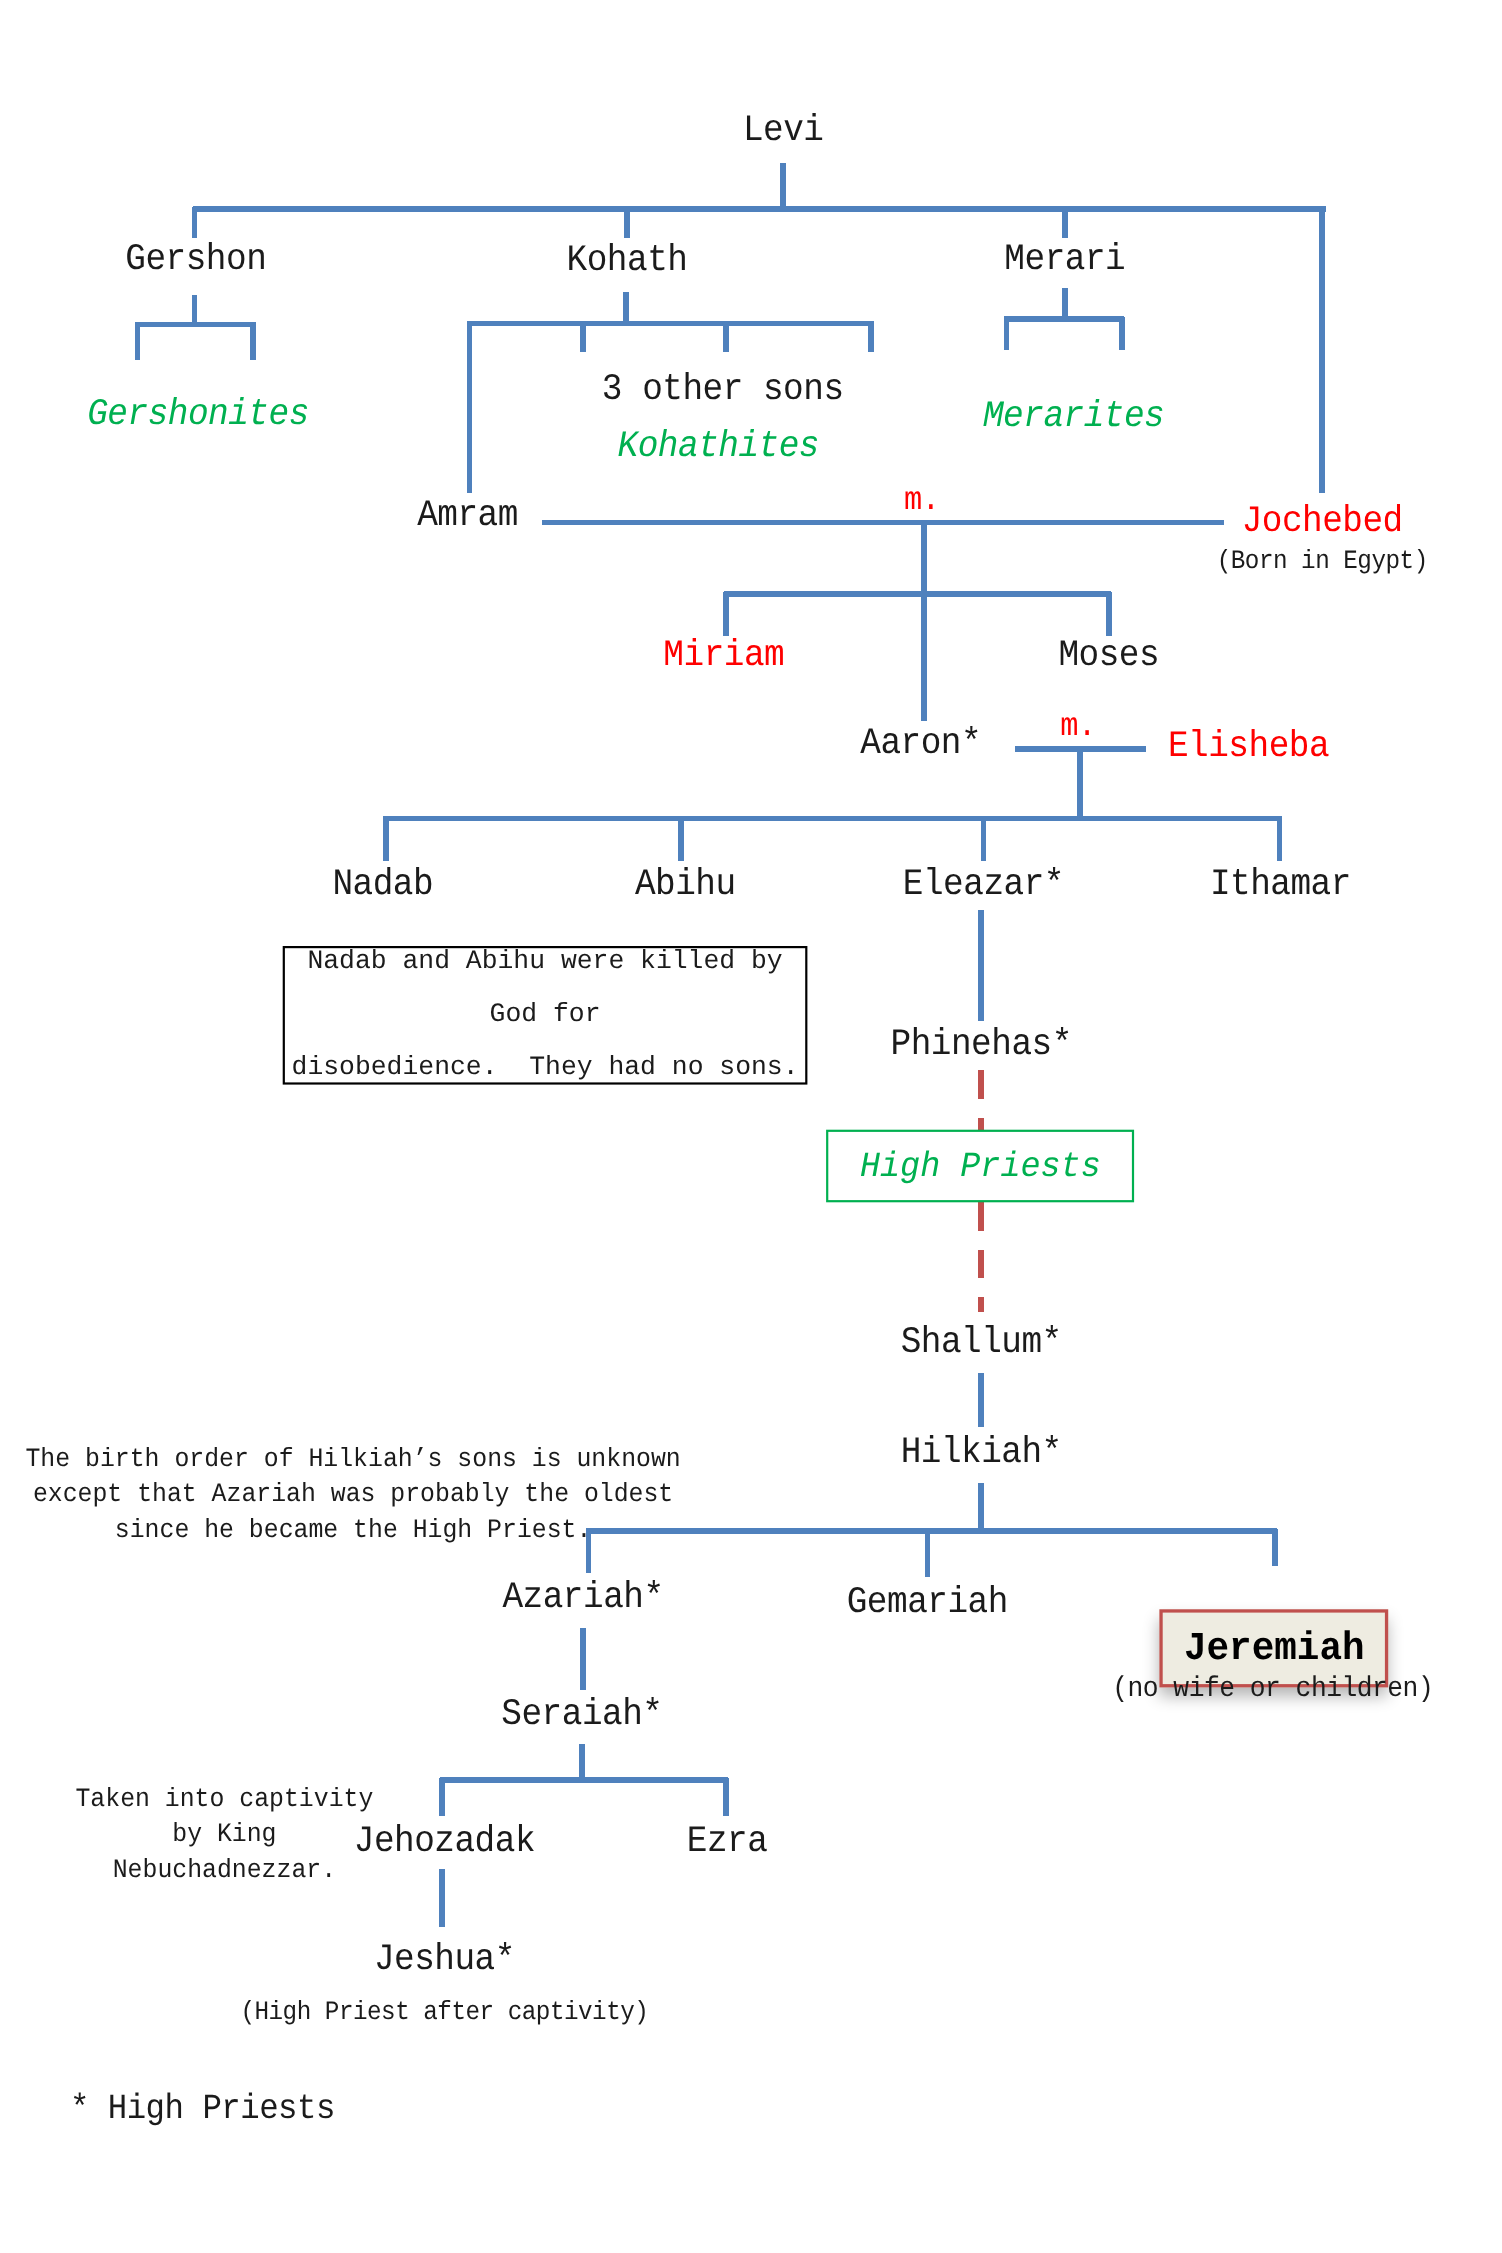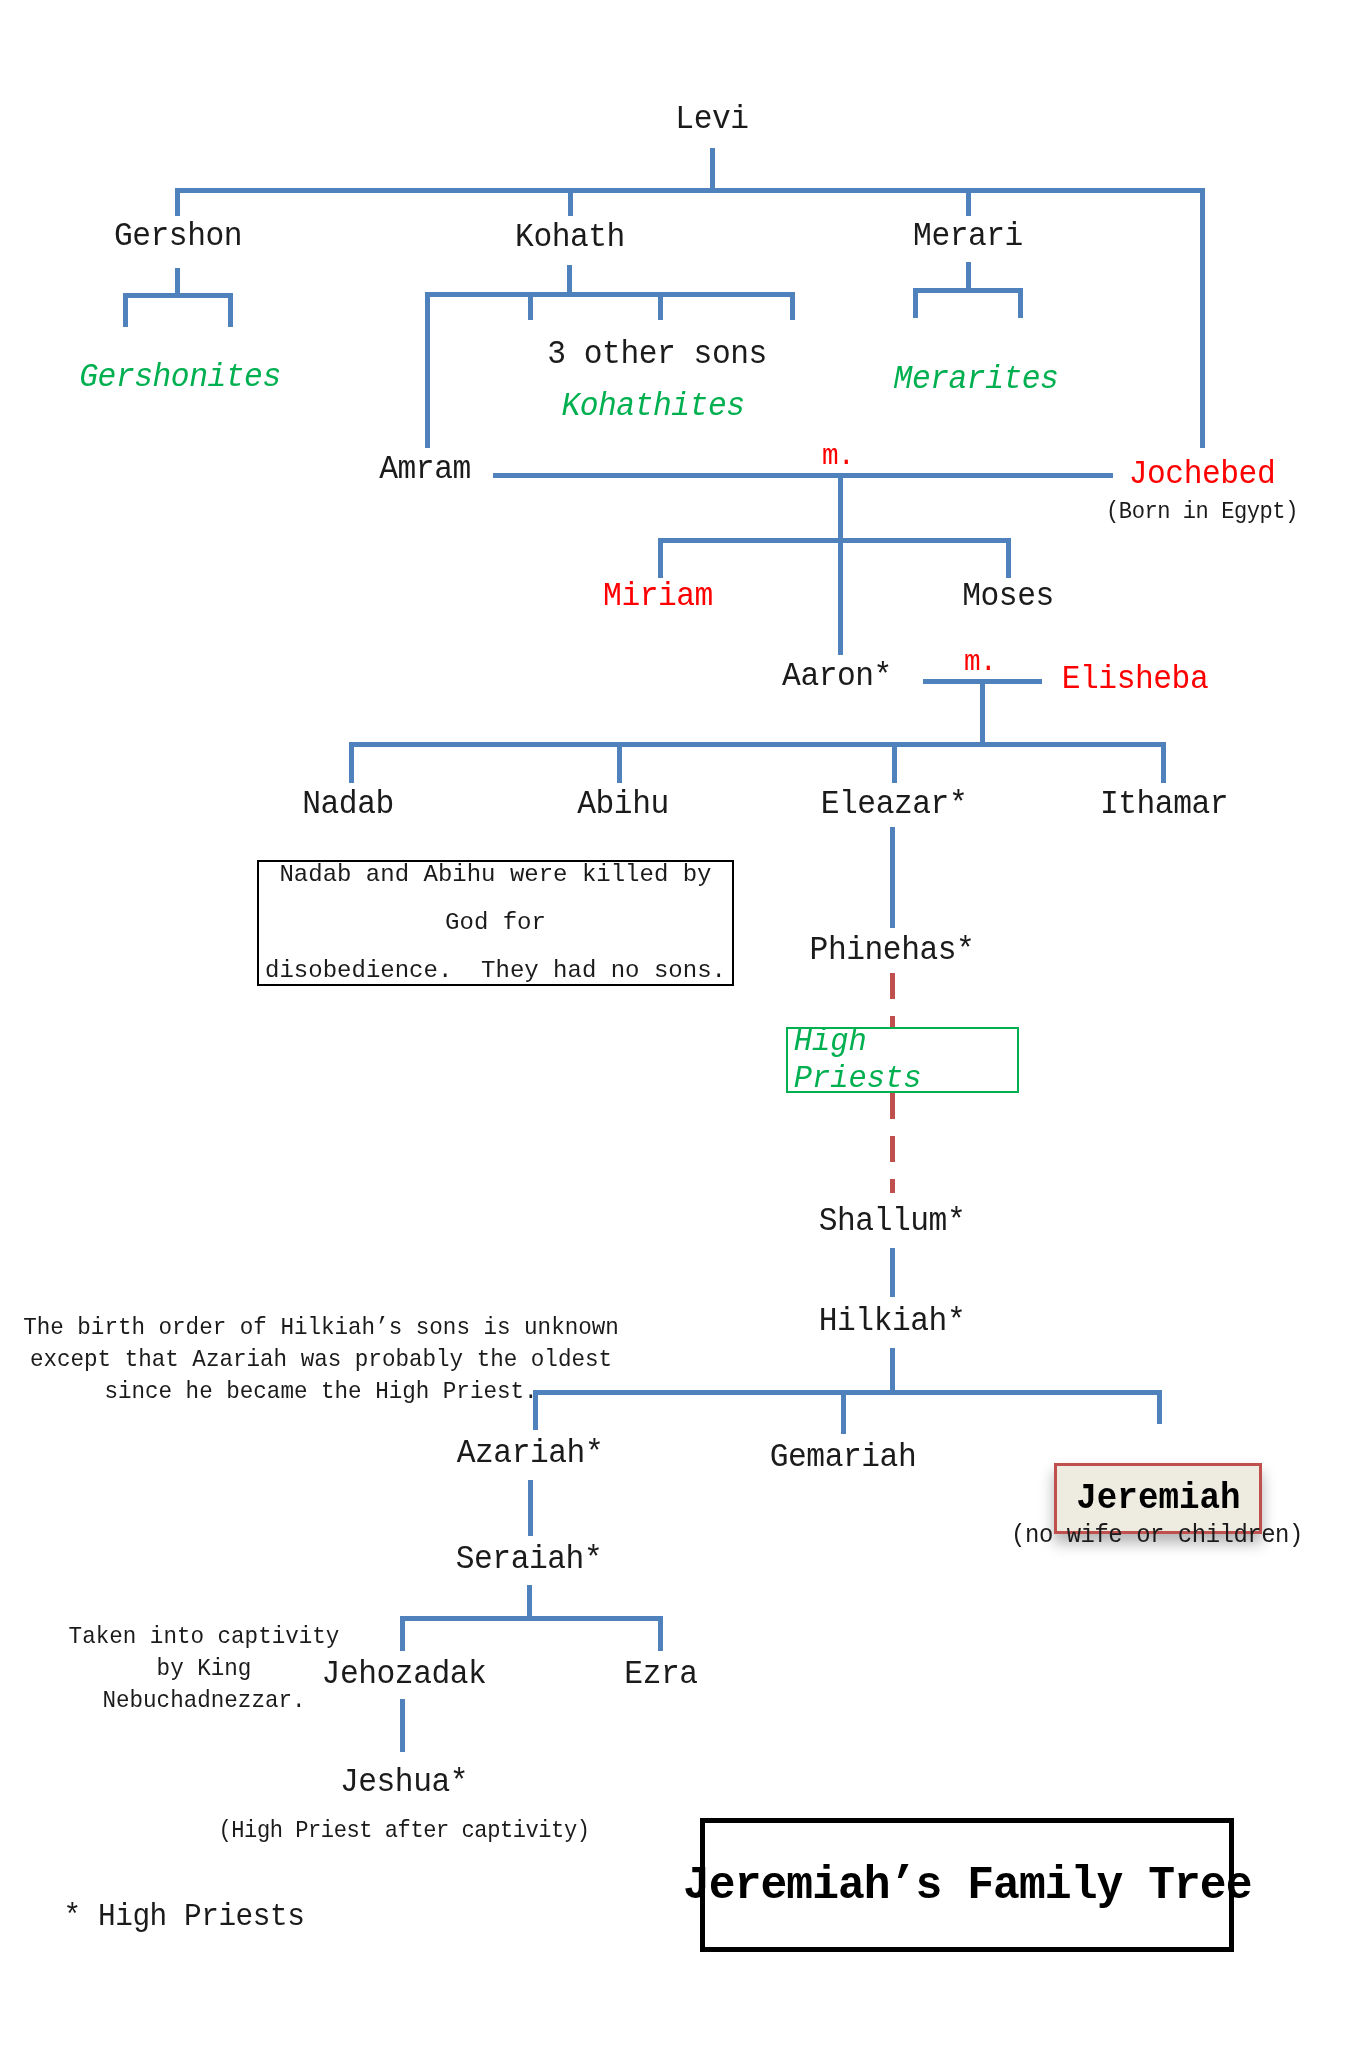--- a/index.html
+++ b/index.html
@@ -19,21 +19,21 @@
   .m{font-size:30px;}
   .cap{font-size:24px;}
   .cap26{font-size:26px;}
   .note{
     position:absolute;transform:translate(-50%,-50%) scaleX(.94);
     font-size:24px;text-align:center;white-space:pre-line;line-height:32px;
   }
   .boxed{position:absolute;display:flex;align-items:center;justify-content:center;box-sizing:border-box;}
   #note-nadab-box{left:257px;top:860px;width:477px;height:126px;border:2px solid #000;
     font-size:24px;line-height:48px;text-align:center;white-space:pre-line;}
-  #high-priests-box{left:786px;top:1027px;width:233px;height:66px;border:2px solid var(--green,#00b050);justify-content:flex-end;}
+  #high-priests-box{left:751px;top:1027px;width:280px;height:66px;border:2px solid var(--green,#00b050);}
   #high-priests-box .t{font-size:32px;font-style:italic;color:var(--green,#00b050);transform:scaleX(.95);}
   #jeremiah-box{left:1054px;top:1423px;width:208px;height:71px;background:var(--boxfill,#eeece1);
     border:3px solid var(--boxborder,#c0504d);box-shadow:0 9px 14px rgba(0,0,0,.30);margin-top:40px;}
   #jeremiah-box .t{font-size:36px;font-weight:bold;color:#000;transform:scaleX(.95);}
   #title-box{left:700px;top:1818px;width:534px;height:134px;border:5px solid #000;}
   #title-box .t{font-size:47px;font-weight:bold;color:#000;letter-spacing:-1px;transform:scaleX(.95);white-space:nowrap;}
   .legend{font-size:32px;}
 </style>
 </head>
 <body>
@@ -154,19 +154,16 @@
 
   <div class="note" style="left:204px;top:1669px;">Taken into captivity
 by King
 Nebuchadnezzar.</div>
 
   <div class="lbl" style="left:404px;top:1675px;">Jehozadak</div>
   <div class="lbl" style="left:661px;top:1675px;">Ezra</div>
   <div class="lbl" style="left:404px;top:1783px;">Jeshua*</div>
   <div class="lbl cap" style="left:404px;top:1831px;">(High Priest after captivity)</div>
 
-  <div class="boxed" id="title-box">
-    <span class="t">Jeremiah’s Family Tree</span>
-  </div>
 
   <div class="lbl legend" style="left:184px;top:1917px;">* High Priests</div>
 
 </div>
 
 </body></html>

